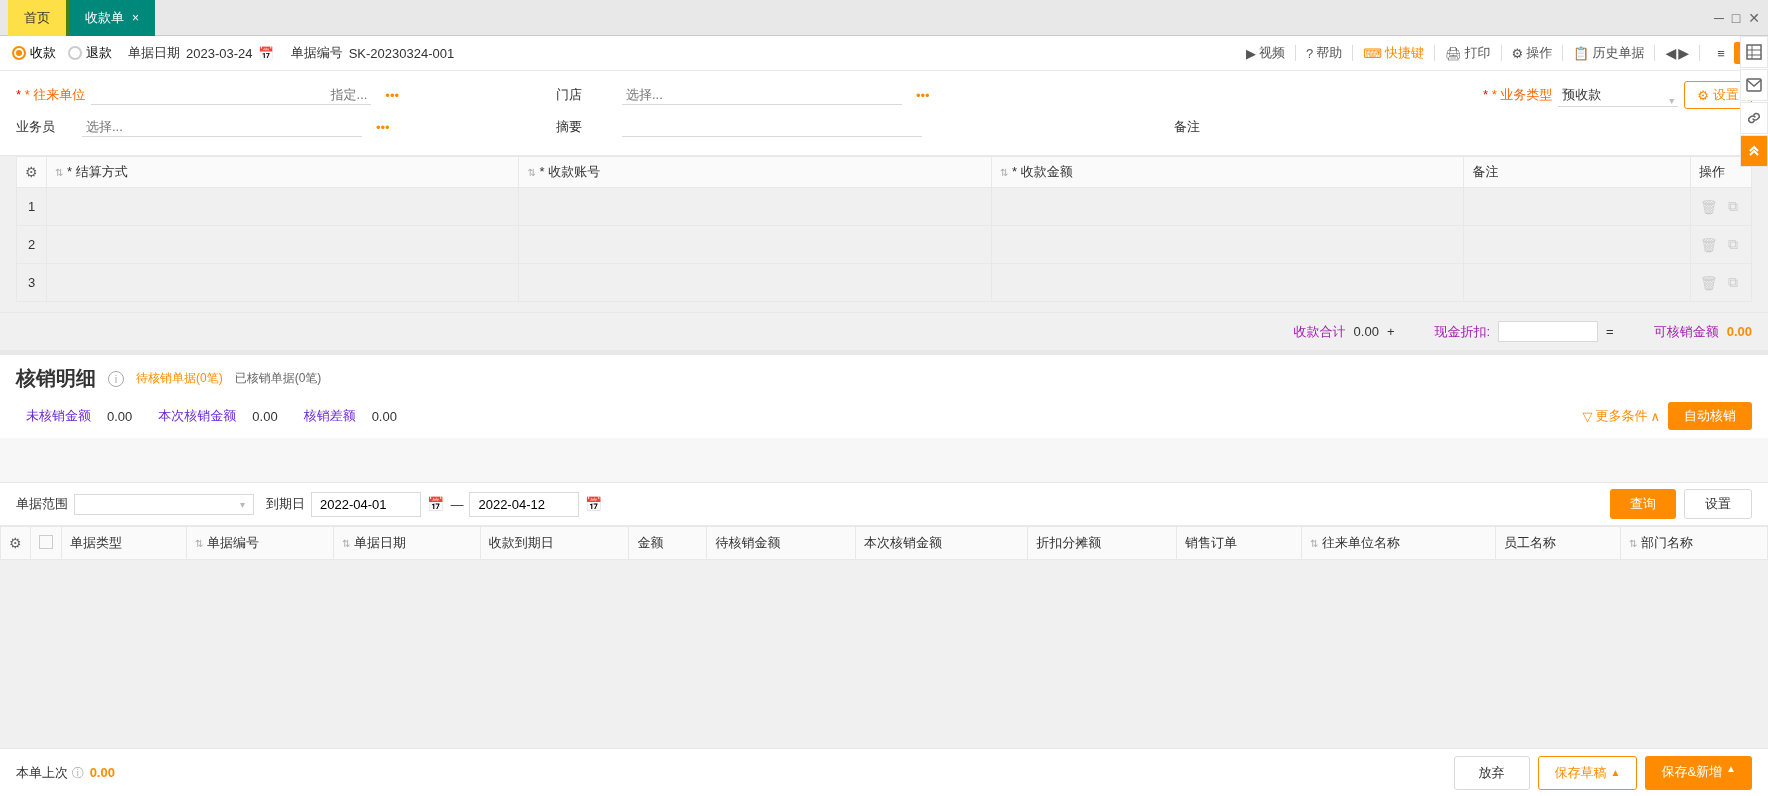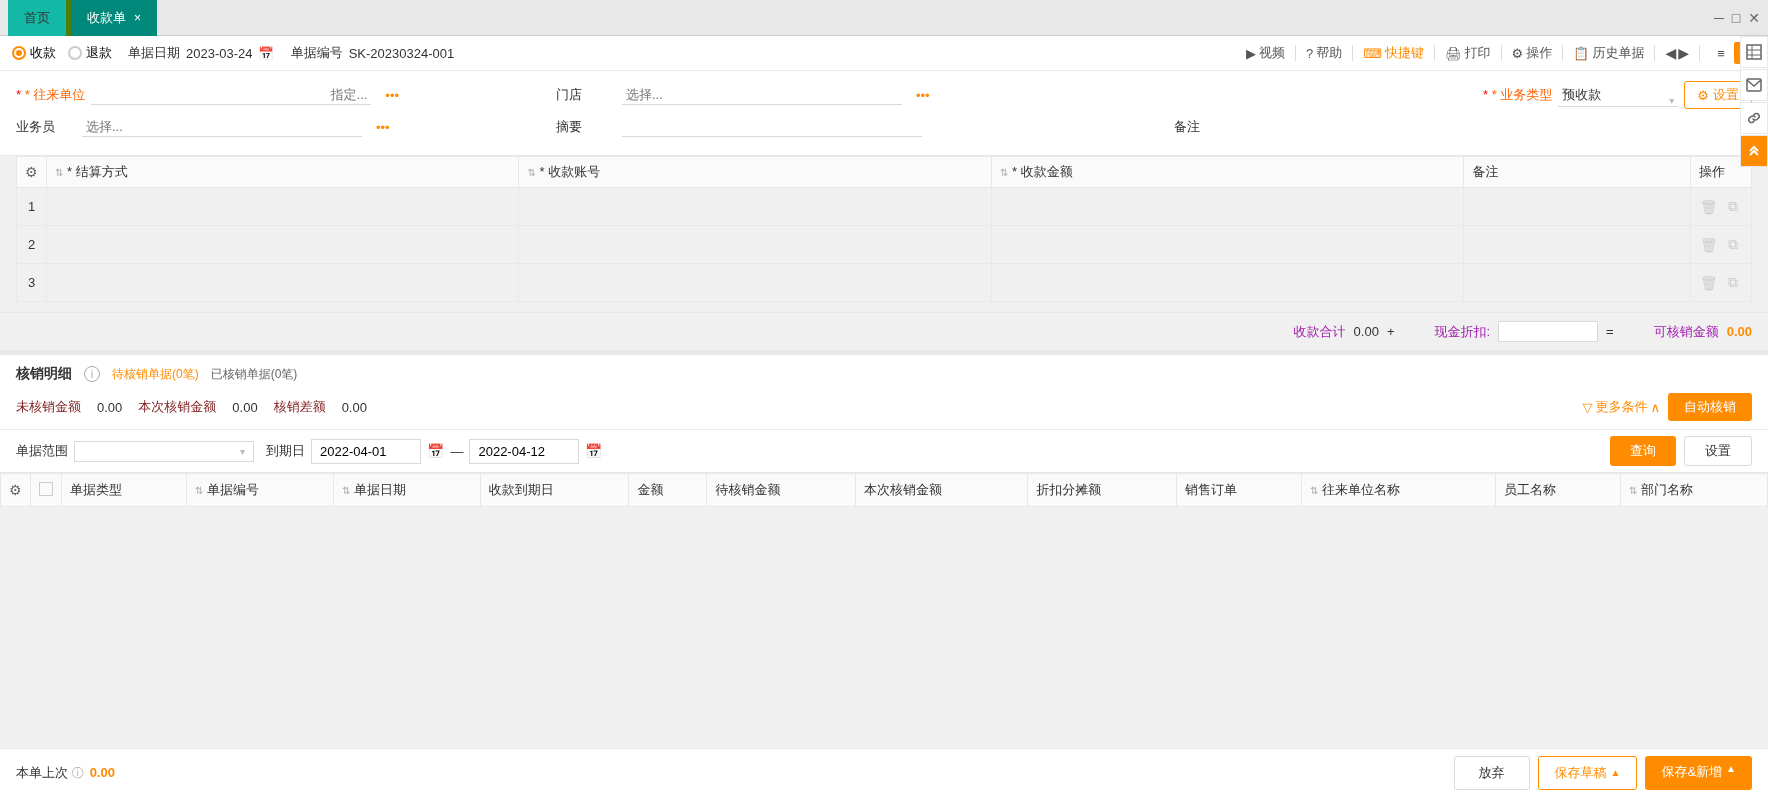--- a/index.html
+++ b/index.html
@@ -4,22 +4,22 @@
   <style>
     * { box-sizing: border-box; margin: 0; padding: 0; font-family: 'Microsoft YaHei', Arial, sans-serif; font-size: 13px; }
     body { background: #f0f0f0; width: 1768px; min-height: 796px; overflow: hidden; }
 
     
     .tab-bar {
       display: flex; align-items: center; background: #e8e8e8; height: 36px;
       border-bottom: 1px solid #ccc; padding: 0 8px;
     }
     .tab-home {
-      background: #14b8a6; color: #333; padding: 0 16px; height: 36px;
-      display: flex; align-items: center; cursor: pointer; border-right: 5px solid #4d7c0f;
+      background: #fde047; color: #333; padding: 0 16px; height: 36px;
+      display: flex; align-items: center; cursor: pointer; border-right: 3px solid #4d7c0f;
     }
     .tab-active {
       background: #00897b; color: #fff; padding: 0 16px; height: 36px;
       display: flex; align-items: center; cursor: pointer; gap: 8px;
     }
     .tab-close { color: #fff; font-size: 12px; cursor: pointer; }
     .tab-bar-right {
       margin-left: auto; display: flex; gap: 8px;
     }
     .tab-bar-right span { cursor: pointer; color: #666; font-size: 14px; }
@@ -119,49 +119,49 @@
       border: 1px solid #d9d9d9; padding: 2px 6px; width: 100px; outline: none;
     }
     .summary-plus { color: #333; }
     .summary-eq { color: #333; }
 
     
     .section-header {
       display: flex; align-items: center; padding: 10px 16px 6px;
       background: #fff; gap: 12px; border-top: 1px solid #e8e8e8;
     }
-    .section-title { font-size: 14px; font-weight: bold; color: #333; }
+    .section-title { font-size: 20px; font-weight: bold; color: #333; }
     .section-info-icon {
       width: 16px; height: 16px; border-radius: 50%; border: 1px solid #aaa;
       color: #aaa; font-size: 11px; display: flex; align-items: center;
       justify-content: center; cursor: pointer;
     }
     .tab-link {
       color: #ff8c00; cursor: pointer; font-size: 12px;
     }
     .tab-link-normal { color: #666; font-size: 12px; cursor: pointer; }
 
     
     .stats-row {
       display: flex; align-items: center; padding: 4px 16px 8px;
       gap: 16px; background: #fff;
     }
-    .stats-label { color: #7f1d1d; white-space: nowrap; }
+    .stats-label { color: #6d28d9; white-space: nowrap; margin-left: 10px; }
     .stats-value { color: #333; }
     .stats-right { margin-left: auto; display: flex; align-items: center; gap: 8px; }
     .filter-more { color: #ff8c00; cursor: pointer; display: flex; align-items: center; gap: 3px; }
     .auto-btn {
       background: #ff8c00; color: #fff; border: none; padding: 5px 16px;
       cursor: pointer; border-radius: 3px; white-space: nowrap;
     }
 
     
     .filter-row {
       display: flex; align-items: center; padding: 6px 16px; background: #fff;
-      gap: 12px; border-top: 1px solid #e8e8e8; border-bottom: 1px solid #e8e8e8;
+      gap: 12px; border-top: 1px solid #e8e8e8; border-bottom: 1px solid #e8e8e8; margin-top: 44px;
     }
     .filter-field { display: flex; align-items: center; gap: 6px; }
     .filter-label { color: #333; white-space: nowrap; }
     .filter-select {
       border: 1px solid #d9d9d9; padding: 4px 8px; min-width: 180px;
       display: flex; align-items: center; gap: 4px; cursor: pointer;
     }
     .filter-select-text { flex: 1; color: #bbb; }
     .filter-arrow { color: #bbb; font-size: 10px; }
     .filter-date-input {

